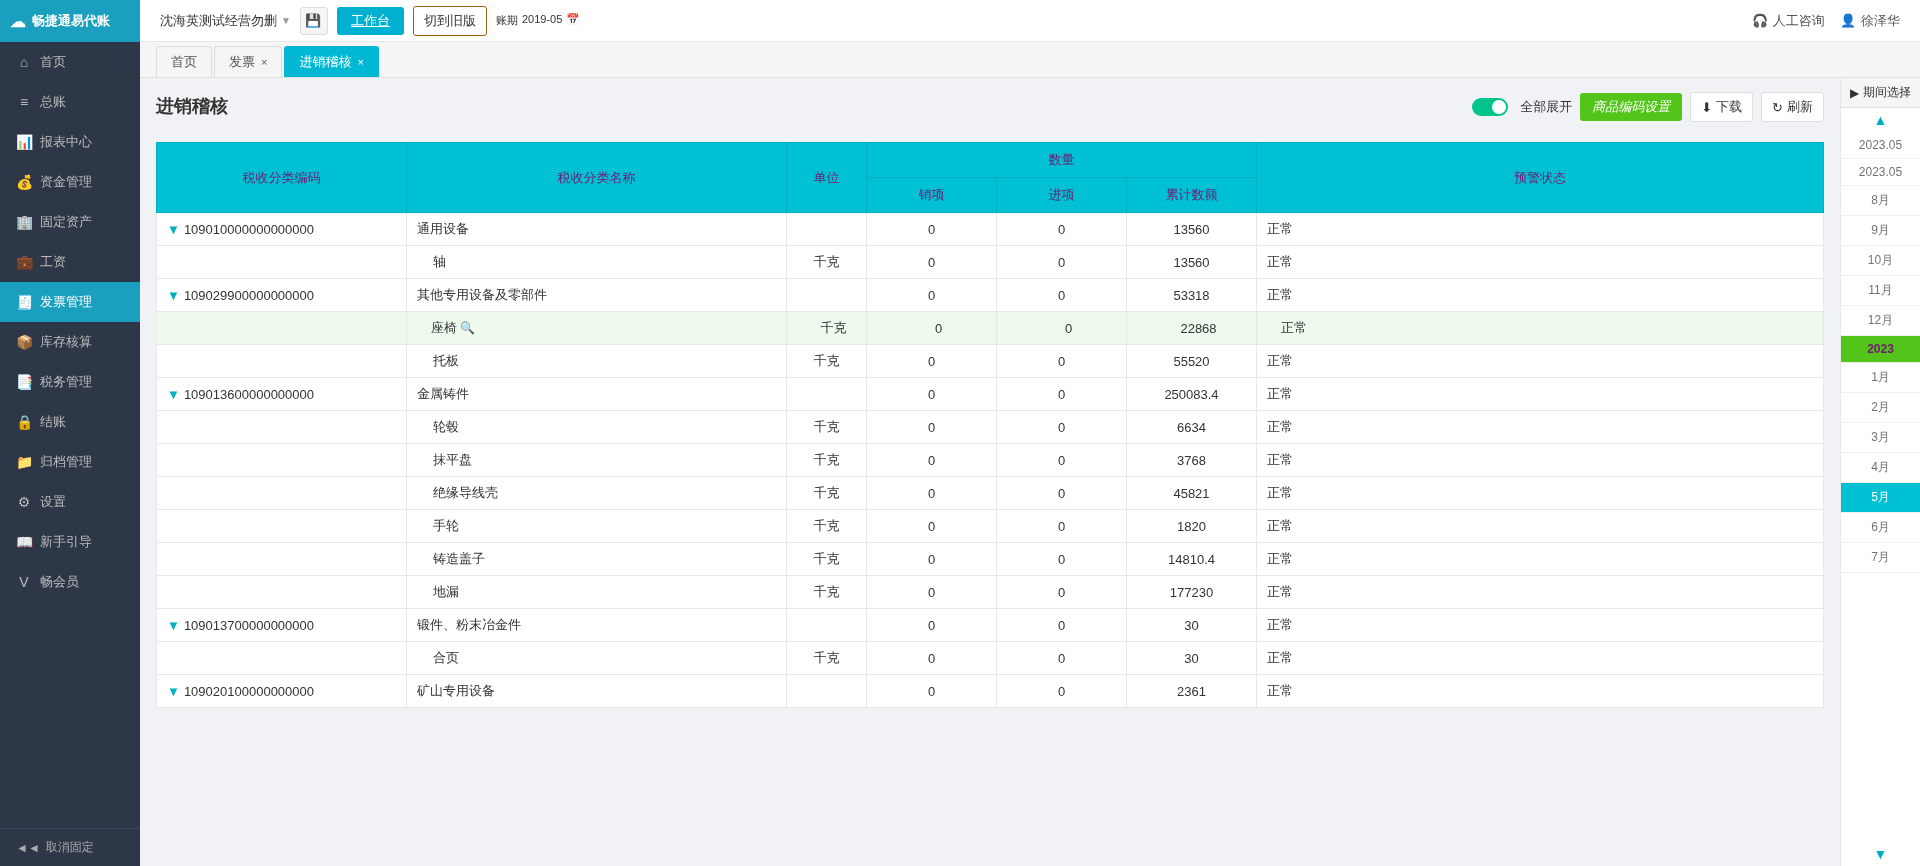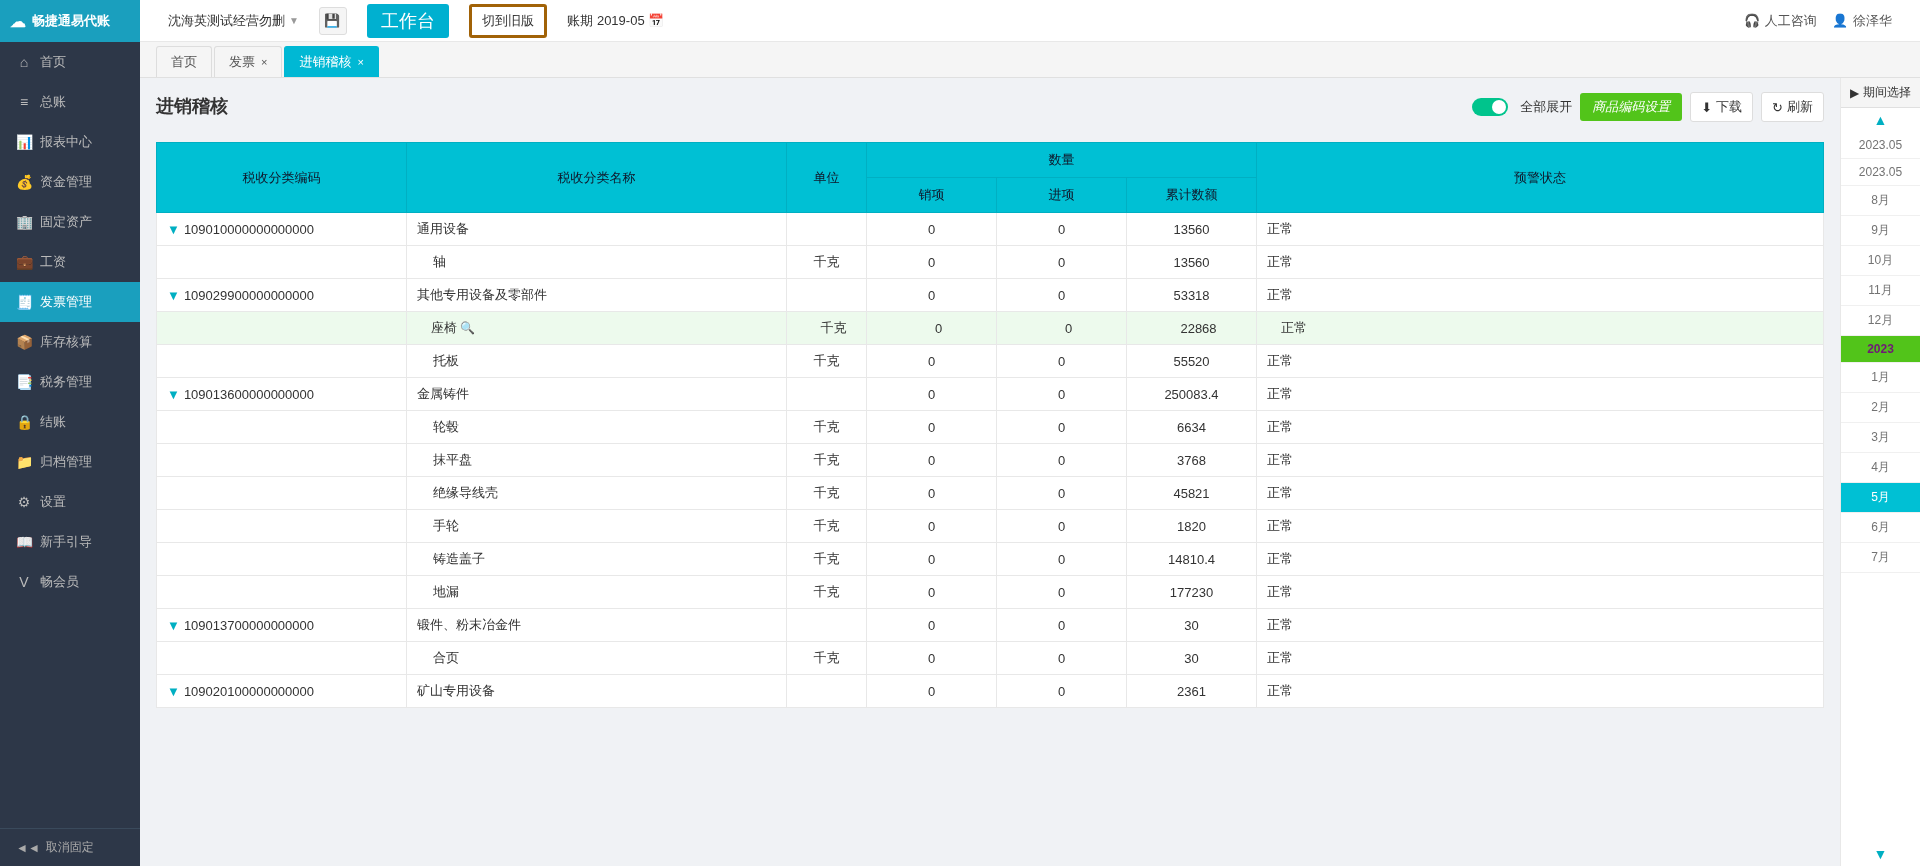--- a/index.html
+++ b/index.html
@@ -58,23 +58,23 @@
       flex-direction: column;
       overflow: hidden;
     }
 
     
     .topbar {
       background: white;
       height: 42px;
       display: flex;
       align-items: center;
-      padding: 0 28px;
+      padding: 0 20px;
       border-bottom: 1px solid #e8e8e8;
-      gap: 20px;
+      gap: 9px;
       flex-shrink: 0;
     }
     .company-selector {
       display: flex;
       align-items: center;
       gap: 4px;
       color: #333;
       font-size: 13px;
       cursor: pointer;
       max-width: 200px;
@@ -91,36 +91,36 @@
       color: #666;
       font-size: 13px;
     }
     .topbar-workbench-btn {
       background: #00b0d0;
       color: white;
       border: none;
       padding: 5px 14px;
       border-radius: 3px;
       cursor: pointer;
-      font-size: 18px;
+      font-size: 13px;
+      text-decoration: underline;
     }
     .topbar-switch-btn {
       background: white;
       color: #333;
-      border: 3px solid #a16207;
+      border: 1px solid #a16207;
       padding: 5px 10px;
       border-radius: 3px;
       cursor: pointer;
       font-size: 13px;
     }
     .topbar-period {
       display: flex;
-      align-items: center;
       gap: 4px;
-      font-size: 13px;
+      font-size: 11px;
       color: #333;
     }
     .topbar-right {
       margin-left: auto;
       display: flex;
       align-items: center;
       gap: 16px;
       color: #555;
     }
     .topbar-right-item {
@@ -239,21 +239,21 @@
 
     
     .data-table {
       width: 100%;
       border-collapse: collapse;
       background: white;
       font-size: 13px;
     }
     .data-table thead tr th {
       background: #00c0d4;
-      color: #0f172a;
+      color: #701a75;
       padding: 8px 10px;
       text-align: center;
       border: 1px solid #00afc2;
       font-weight: normal;
     }
     .data-table tbody tr td {
       padding: 7px 10px;
       border: 1px solid #e8e8e8;
       color: #333;
     }

